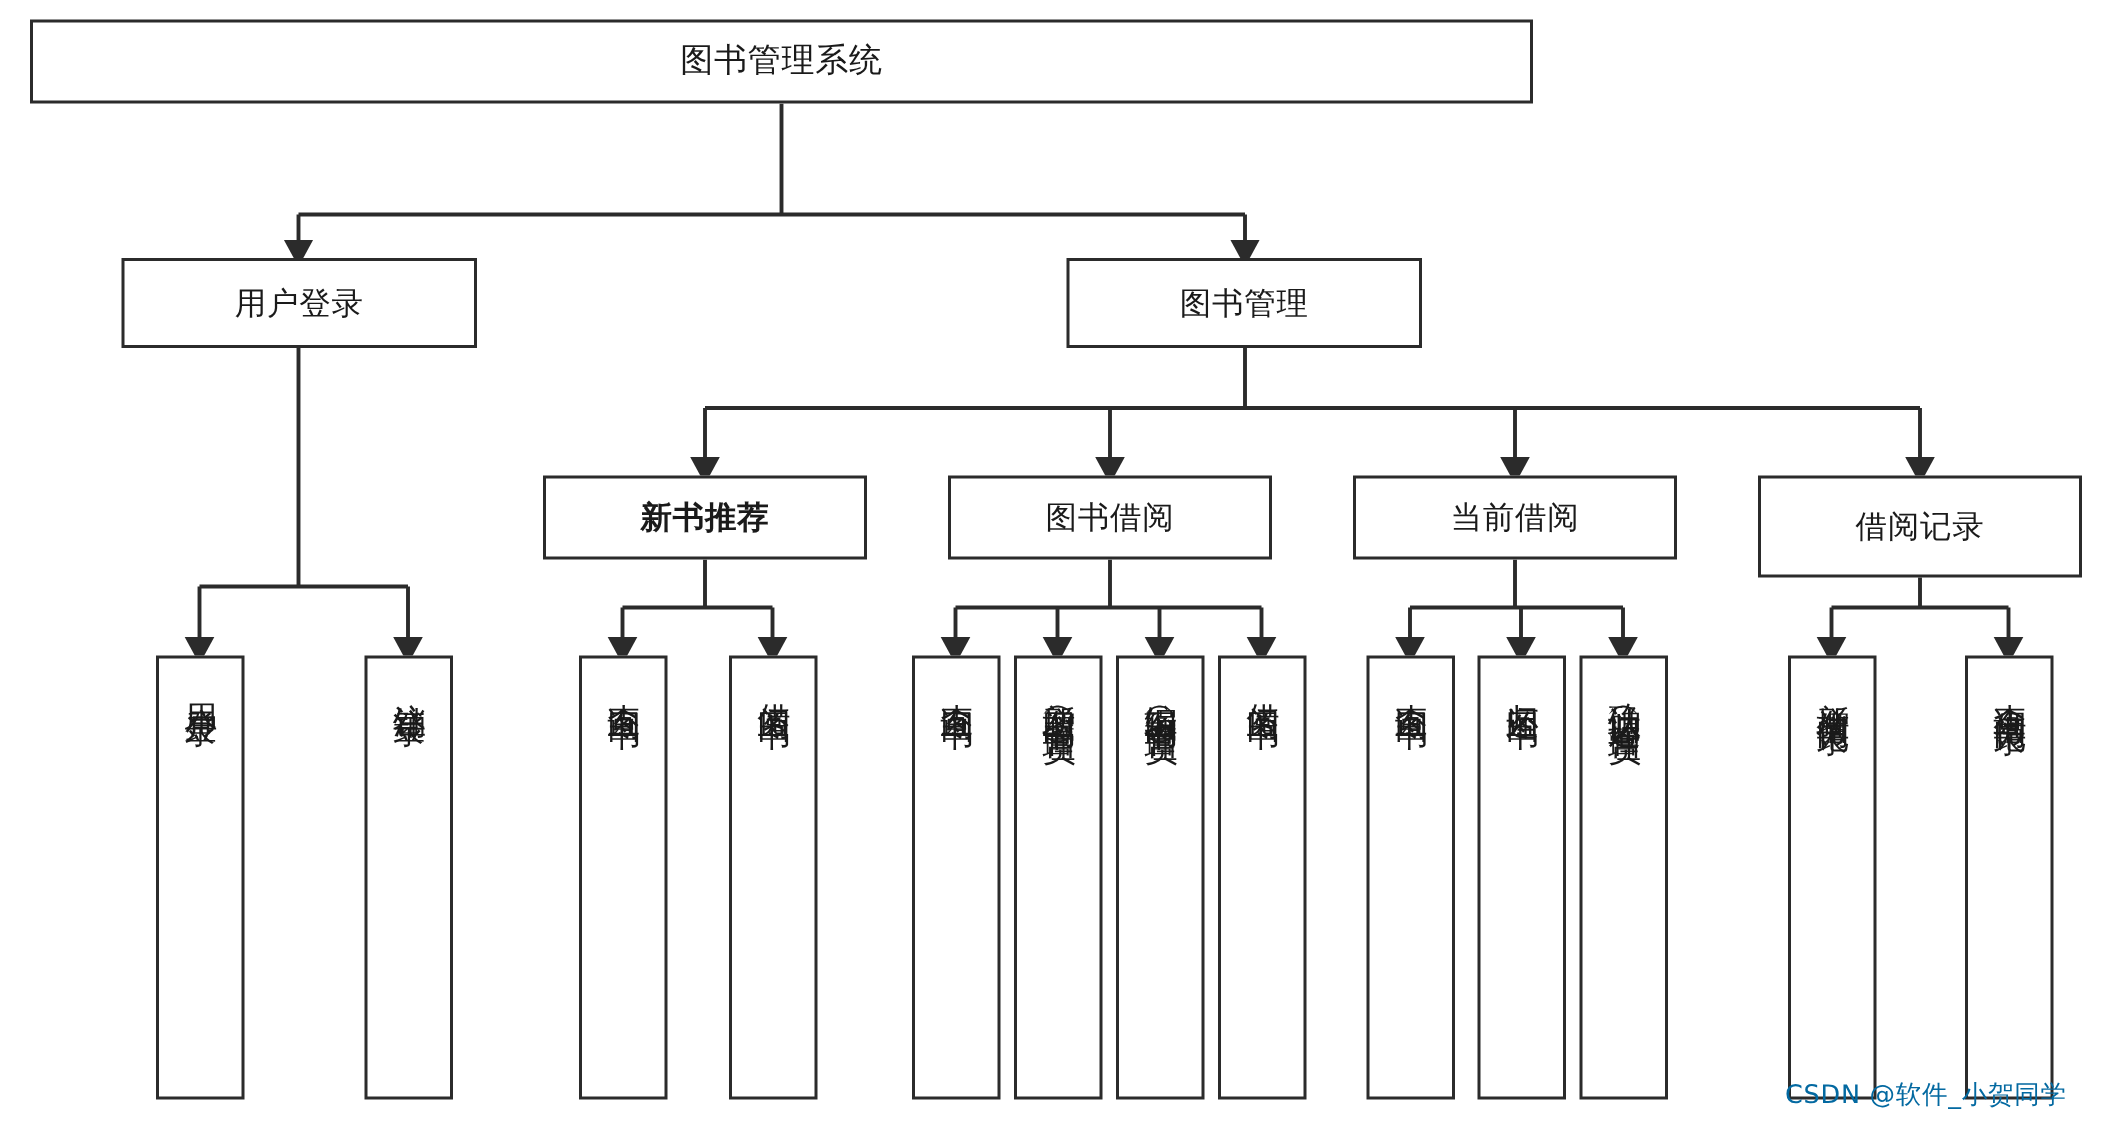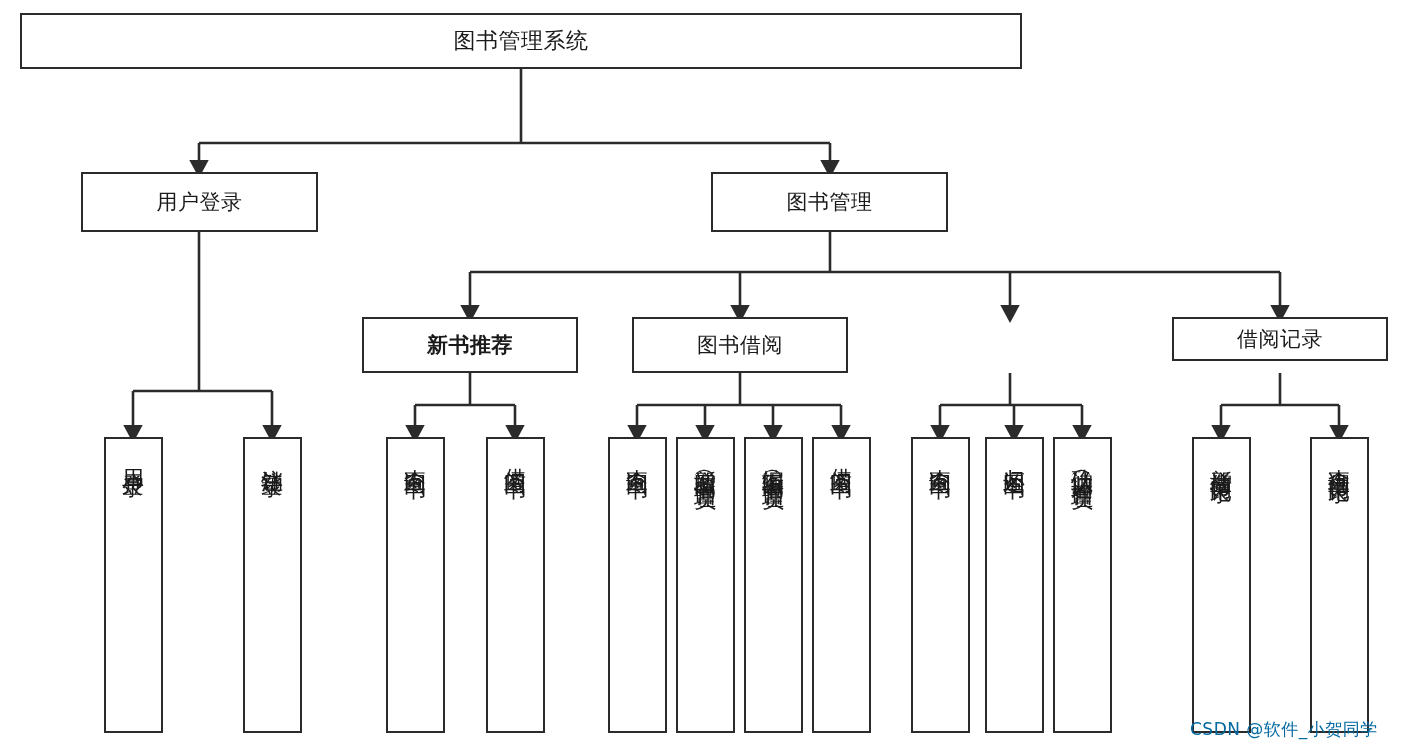--- a/index.html
+++ b/index.html
@@ -141,22 +141,25 @@
   </div>
 
   <div class="node horiz" style="left: 362px; top: 317px; width: 216px; height: 56px; border-color: rgb(43, 43, 43); background: rgb(255, 255, 255); color: rgb(26, 26, 26); font-weight: bold;">
     <span class="node-label">新书推荐</span>
   </div>
 
   <div class="node horiz" style="left: 632px; top: 317px; width: 216px; height: 56px; border-color: rgb(43, 43, 43); background: rgb(255, 255, 255); color: rgb(26, 26, 26); justify-content: center;">
     <span class="node-label">图书借阅</span>
   </div>
 
-
-  <div class="node horiz" style="left: 1172px; top: 317px; width: 216px; height: 44px; border-color: rgb(43, 43, 43); background: rgb(255, 255, 255); color: rgb(26, 26, 26);">
+  <div class="node horiz" style="left: 902px; top: 317px; width: 216px; height: 56px; border-color: rgb(43, 43, 43); background: rgb(255, 255, 255); color: rgb(26, 26, 26);">
+    <span class="node-label">当前借阅</span>
+  </div>
+
+  <div class="node horiz" style="left: 1172px; top: 317px; width: 216px; height: 68px; border-color: rgb(43, 43, 43); background: rgb(255, 255, 255); color: rgb(26, 26, 26);">
     <span class="node-label">借阅记录</span>
   </div>
 
   <div class="node vert" style="left: 104px; top: 437px; width: 59px; height: 296px; border-color: rgb(43, 43, 43); background: rgb(255, 255, 255); color: rgb(26, 26, 26);">
     <span class="node-label">用户登录</span>
   </div>
   <div class="node vert" style="left: 243px; top: 437px; width: 59px; height: 296px; border-color: rgb(43, 43, 43); background: rgb(255, 255, 255); color: rgb(26, 26, 26);">
     <span class="node-label">注销登录</span>
   </div>
 

